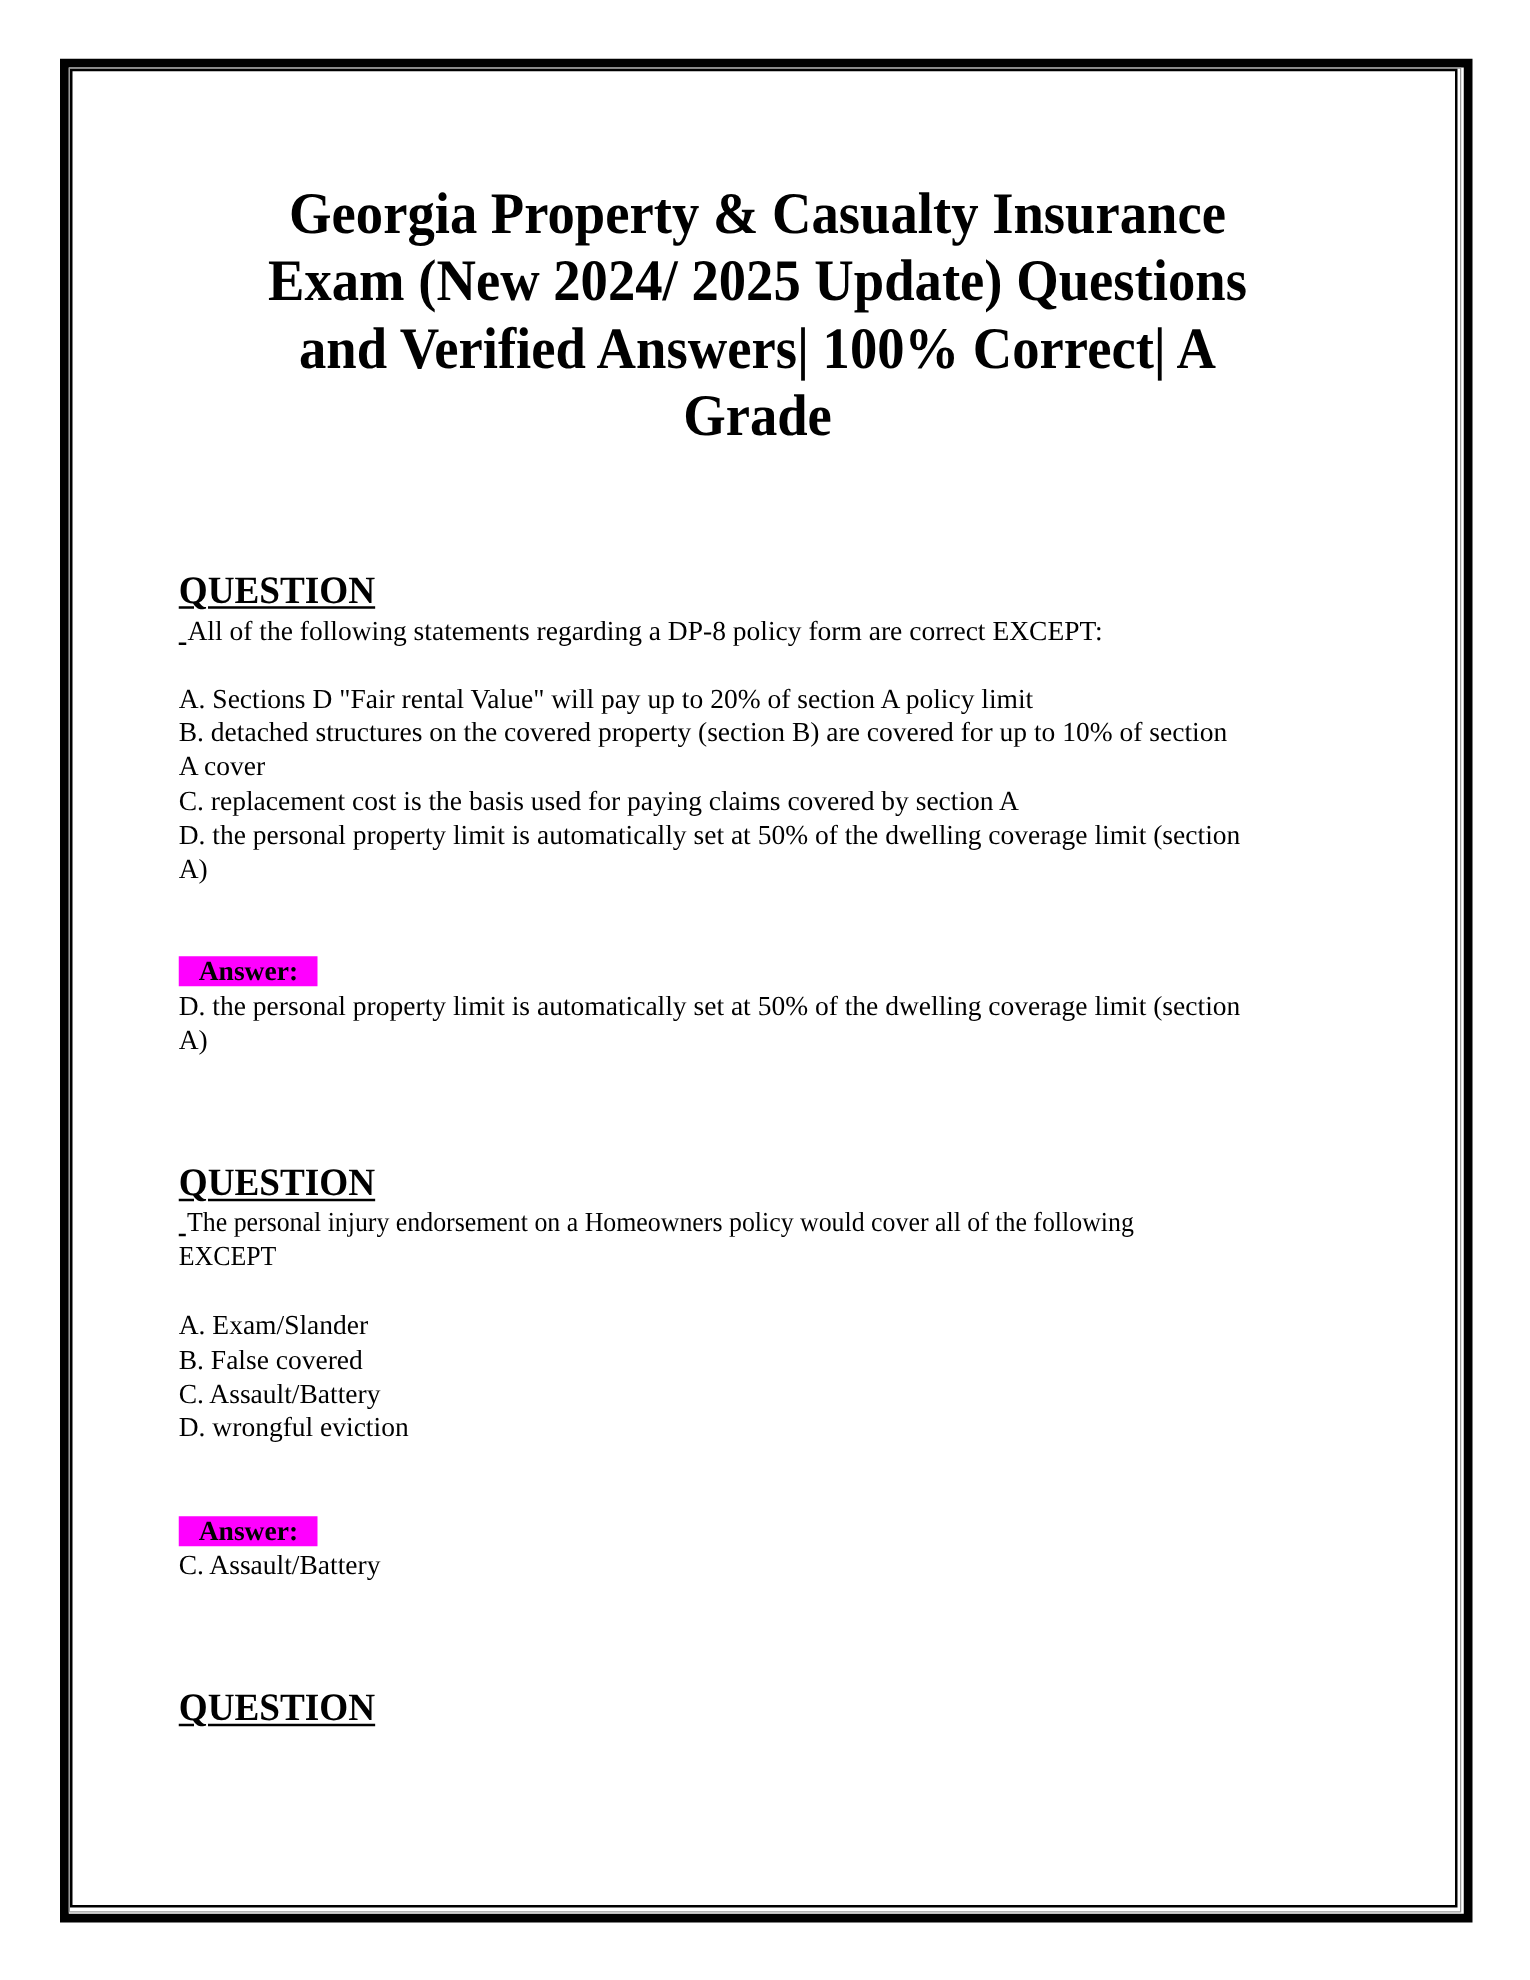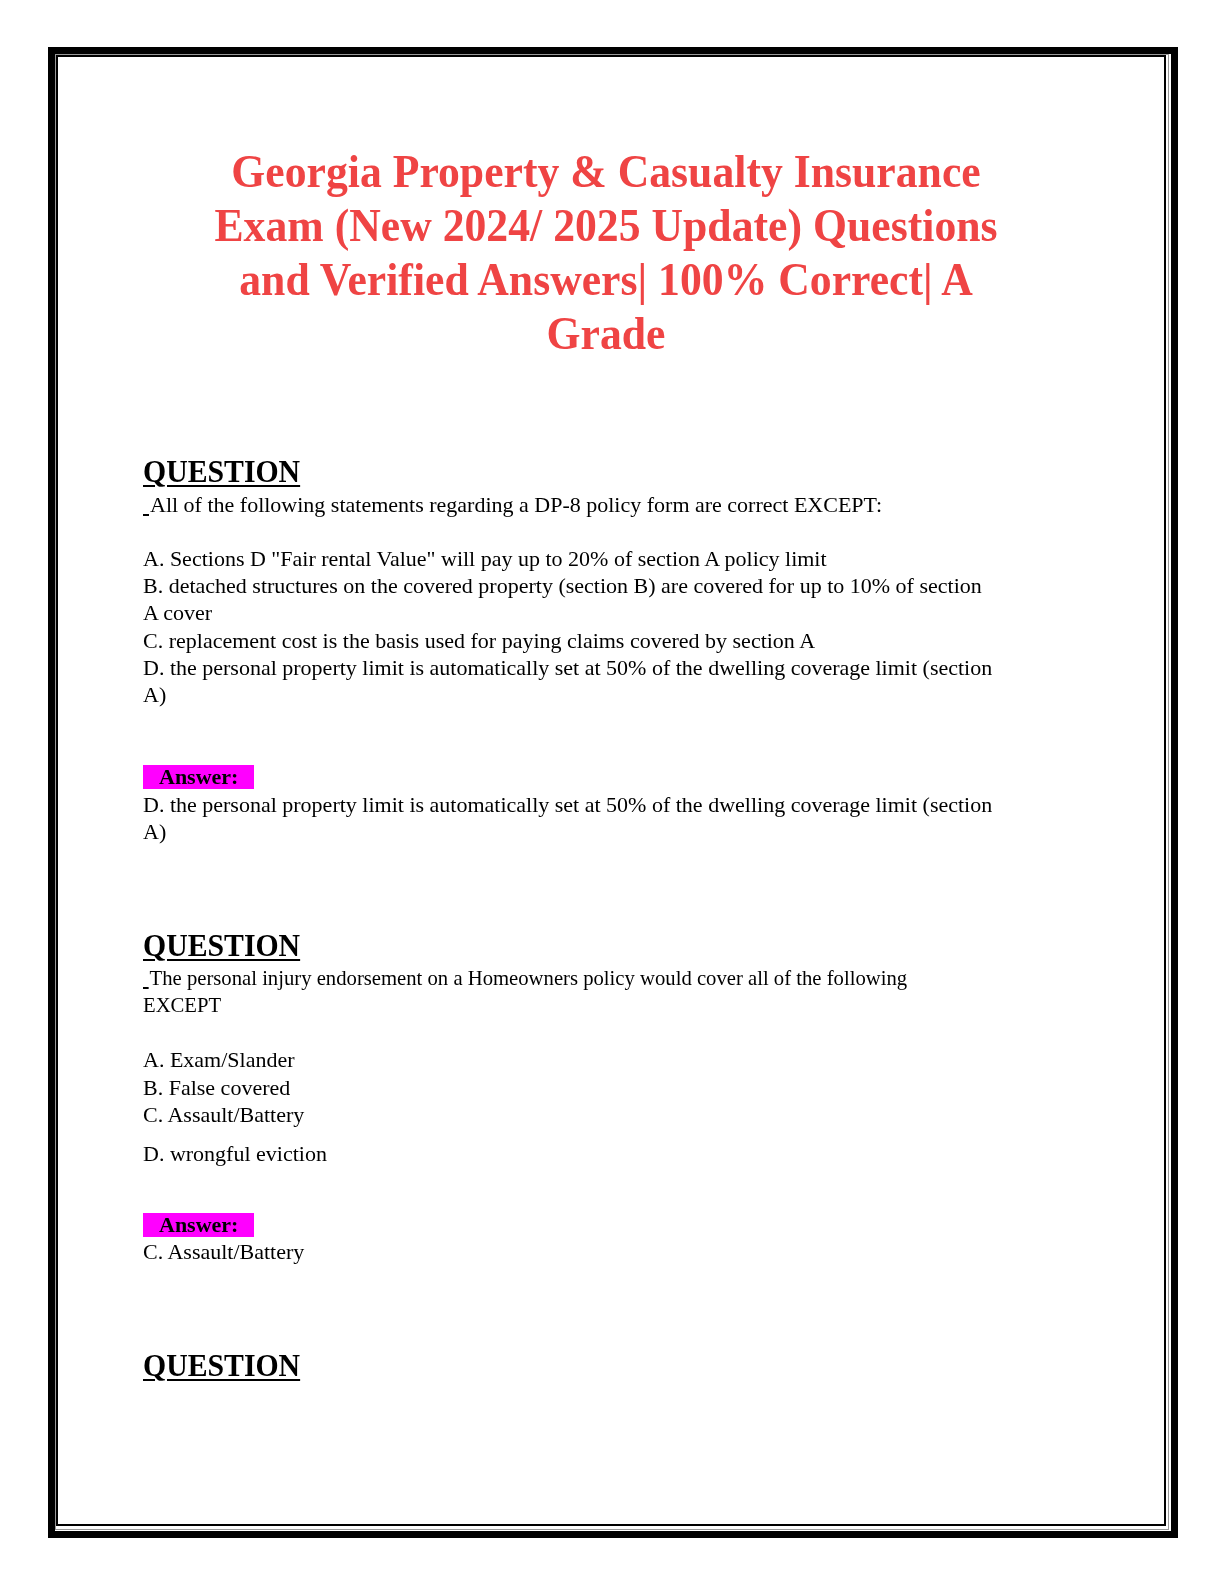--- a/index.html
+++ b/index.html
@@ -1,20 +1,20 @@
 <!DOCTYPE html>
 <html><head>
   <meta charset="utf-8">
   <style>
     html, body { margin: 0; padding: 0; background: #ffffff; }
     body { width: 1224px; height: 1584px; position: relative; overflow: hidden; font-family: "Liberation Serif", "DejaVu Serif", serif; color: #000; }
     .frame-outer { position: absolute; left: 48px; top: 47px; width: 1116px; height: 1477px; border: 7px solid #000; }
     .frame-inner { position: absolute; left: 56px; top: 55px; width: 1110px; height: 1471px; border: 2px solid #000; box-sizing: border-box; }
     .frame-inner2 { position: absolute; left: 55px; top: 54px; width: 1114px; height: 1476px; border: 1px solid #999; box-sizing: border-box; }
-    .title { position: absolute; left: 120px; width: 972px; text-align: center; color: #ef4444; font-weight: bold; font-size: 47px; line-height: 54px; top: 144px; }
+    .title { position: absolute; left: 120px; width: 972px; text-align: center; color: #000000; font-weight: bold; font-size: 47px; line-height: 54px; top: 144px; }
     .title .tline { display: block; white-space: nowrap; transform: scaleX(0.93); transform-origin: center; }
     .q-heading { position: absolute; left: 143px; font-weight: bold; font-size: 31px; line-height: 34px; text-decoration: underline; text-decoration-thickness: 2px; text-underline-offset: 3px; transform: scaleX(0.96); transform-origin: left; }
     .line { position: absolute; left: 143px; font-size: 22px; line-height: 27px; white-space: nowrap; }
     .line .mark { display: inline-block; width: 6px; height: 2px; background: #000; vertical-align: -4px; margin-right: 1px; }
     .answer-label { position: absolute; left: 143px; font-weight: bold; font-size: 22px; line-height: 24px; background: #ff00ff; padding: 0 16px; }
     .condensed { transform: scaleX(0.94); transform-origin: left; }
   </style>
 </head>
 <body>
 
@@ -43,18 +43,18 @@
 <div class="line" style="top:791px;">D. the personal property limit is automatically set at 50% of the dwelling coverage limit (section</div>
 <div class="line" style="top:818px;">A)</div>
 
 <div class="q-heading" style="top:929px;">QUESTION</div>
 <div class="line condensed" style="top:964px;"><span class="mark"></span><span>The personal injury endorsement on a Homeowners policy would cover all of the following</span></div>
 <div class="line condensed" style="top:991px;">EXCEPT</div>
 
 <div class="line" style="top:1046px;">A. Exam/Slander</div>
 <div class="line" style="top:1074px;">B. False covered</div>
 <div class="line" style="top:1101px;">C. Assault/Battery</div>
-<div class="line" style="top:1128px;margin-top:12px;">D. wrongful eviction</div>
+<div class="line" style="top:1128px;">D. wrongful eviction</div>
 
 <div class="answer-label" style="top:1213px;">Answer:</div>
 <div class="line" style="top:1238px;">C. Assault/Battery</div>
 
 <div class="q-heading" style="top:1349px;">QUESTION</div>
 
 </body></html>

